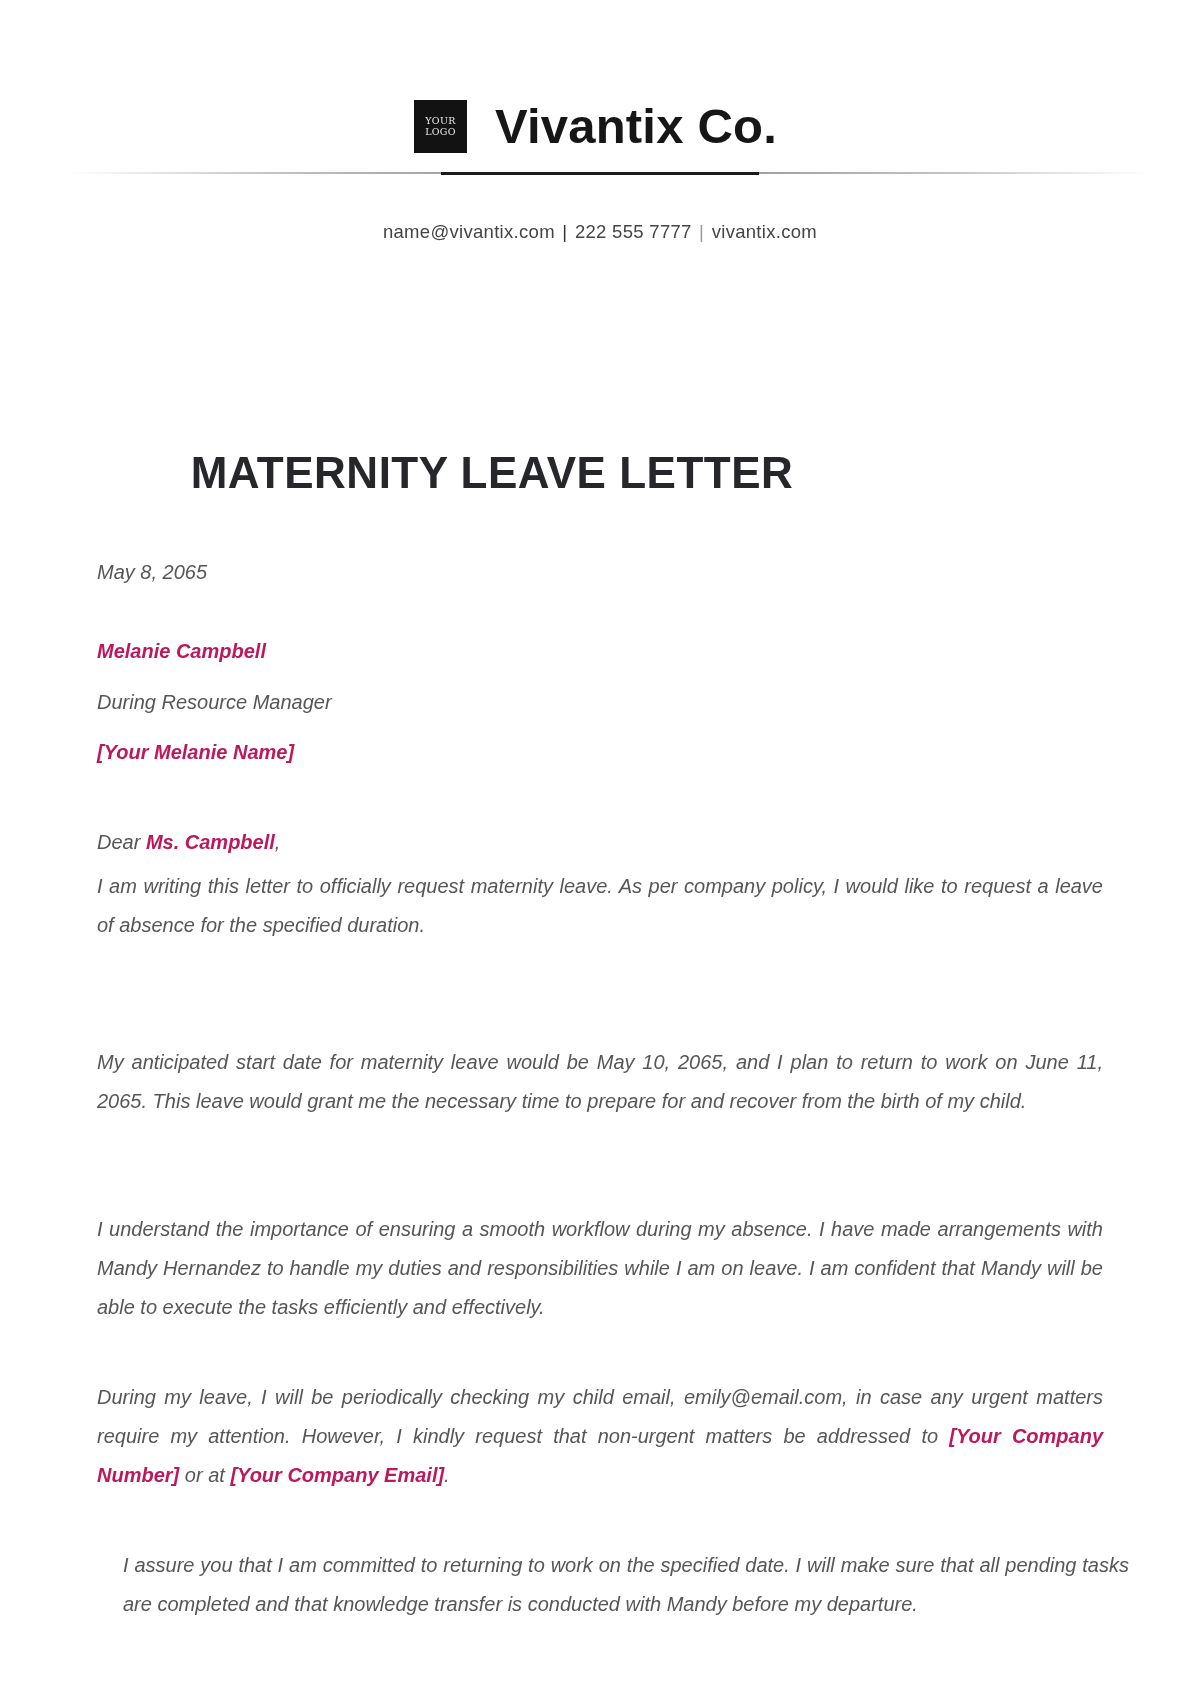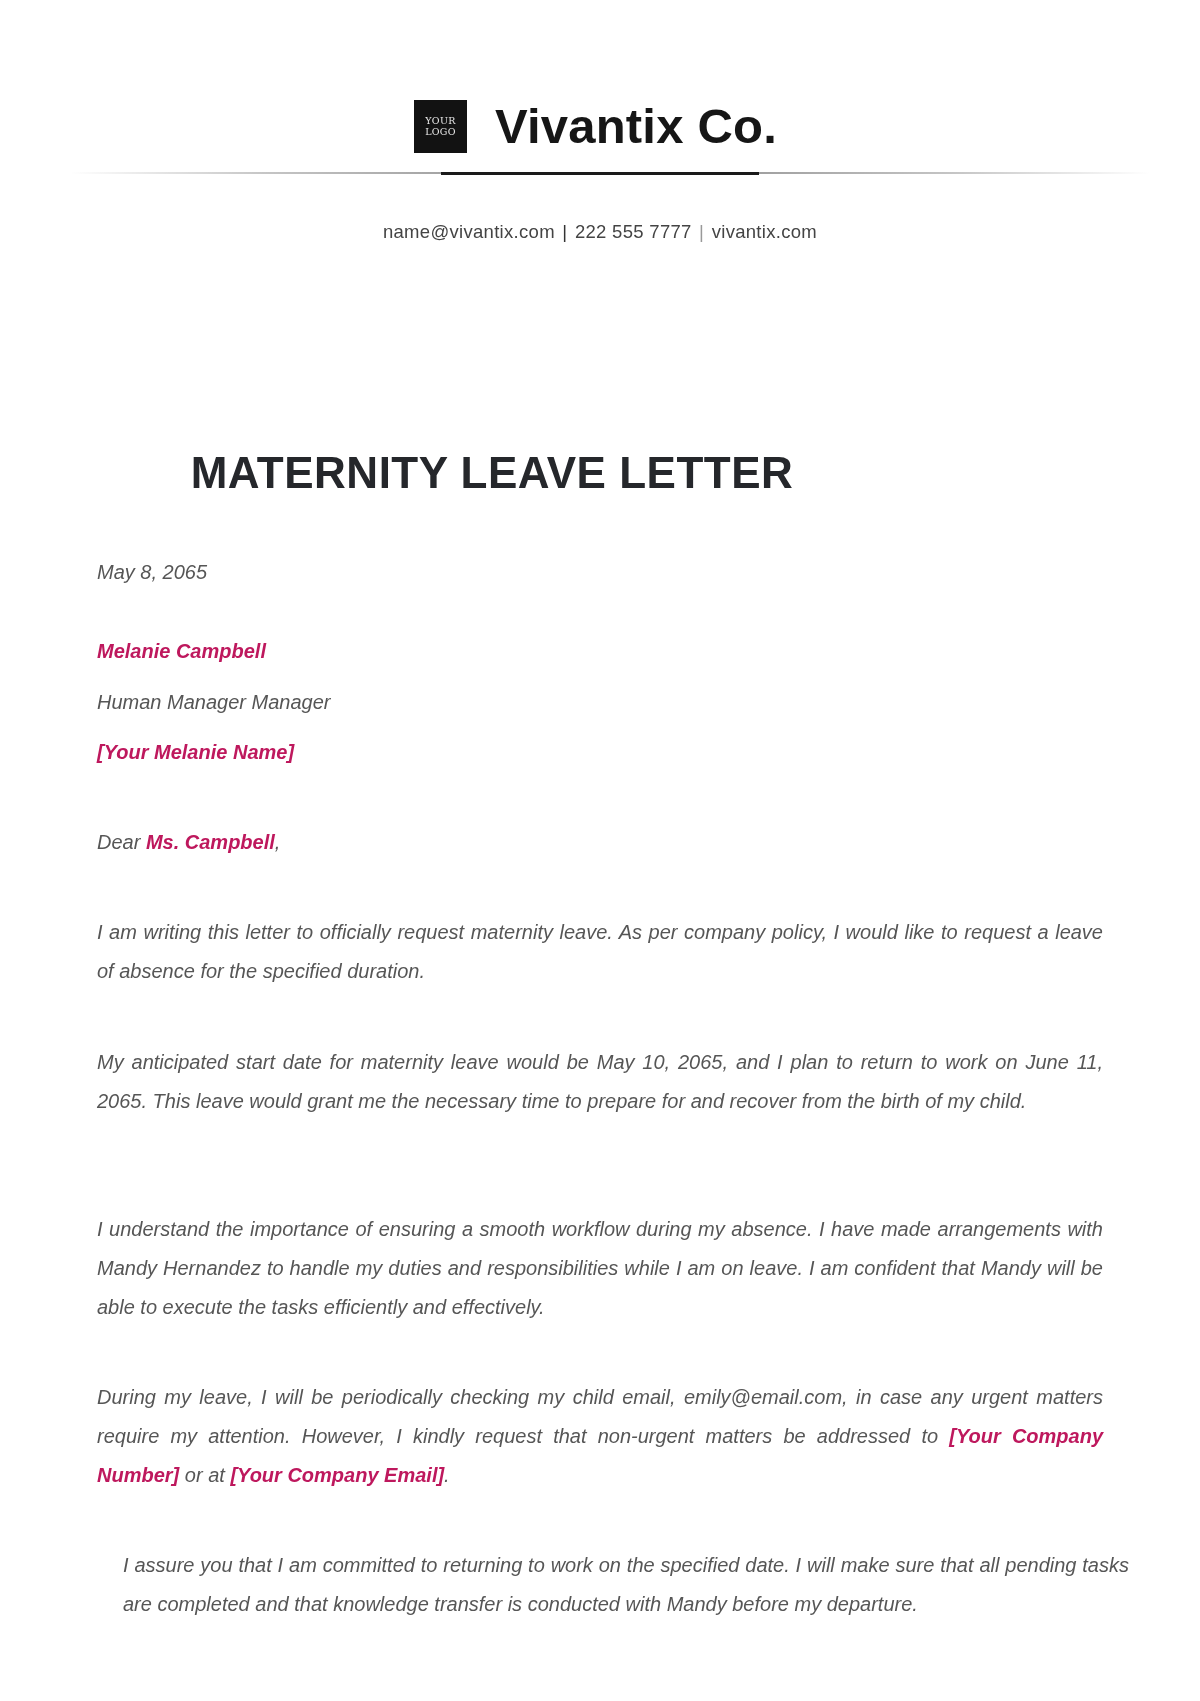--- a/index.html
+++ b/index.html
@@ -138,26 +138,26 @@
     <span>vivantix.com</span>
   </div>
 </div>
 
 <h1 class="doc-title" style="margin:0;">MATERNITY LEAVE LETTER</h1>
 
 <div class="letter">
   <div class="line-block" style="top:553px;">May 8, 2065</div>
 
   <div class="line-block bold" style="top:632px;">Melanie Campbell</div>
-  <div class="line-block" style="top:683px;">Human Manager Manager</div>
+  <div class="line-block" style="top:683px;">During Resource Manager</div>
   <div class="line-block bold" style="top:733px;">[Your Melanie Name]</div>
 
   <div class="line-block" style="top:823px;"><span>Dear </span><span class="bold">Ms. Campbell</span><span>,</span></div>
 
-  <div class="line-block para" style="top:913px;">I am writing this letter to officially request maternity leave. As per company policy, I would like to request a leave of absence for the specified duration.</div>
+  <div class="line-block para" style="top:867px;">I am writing this letter to officially request maternity leave. As per company policy, I would like to request a leave of absence for the specified duration.</div>
 
   <div class="line-block para" style="top:1043px;">My anticipated start date for maternity leave would be May 10, 2065, and I plan to return to work on June 11, 2065. This leave would grant me the necessary time to prepare for and recover from the birth of my child.</div>
 
   <div class="line-block para" style="top:1210px;">I understand the importance of ensuring a smooth workflow during my absence. I have made arrangements with Mandy Hernandez to handle my duties and responsibilities while I am on leave. I am confident that Mandy will be able to execute the tasks efficiently and effectively.</div>
 
   <div class="line-block para" style="top:1378px;"><span>During my leave, I will be periodically checking my child email, emily@email.com, in case any urgent matters require my attention. However, I kindly request that non-urgent matters be addressed to </span><span class="bold">[Your Company Number]</span><span> or at </span><span class="bold">[Your Company Email]</span><span>.</span></div>
 
   <div class="line-block para" style="top:1546px;margin-left:26px;">I assure you that I am committed to returning to work on the specified date. I will make sure that all pending tasks are completed and that knowledge transfer is conducted with Mandy before my departure.</div>
 </div>
 

